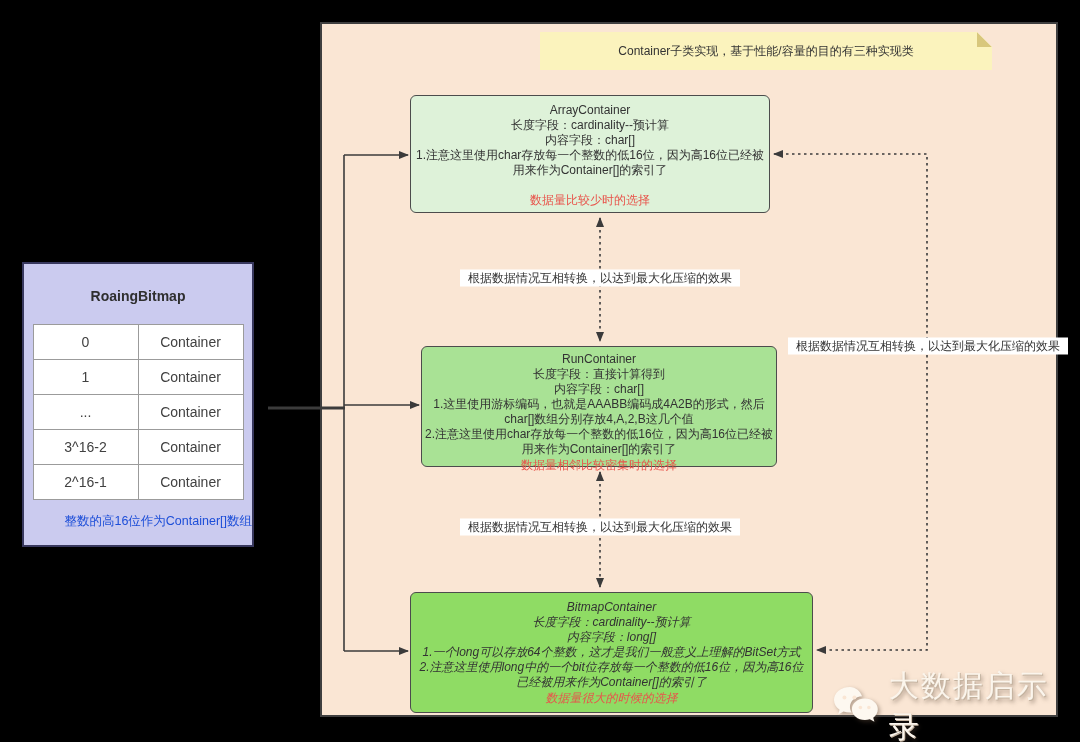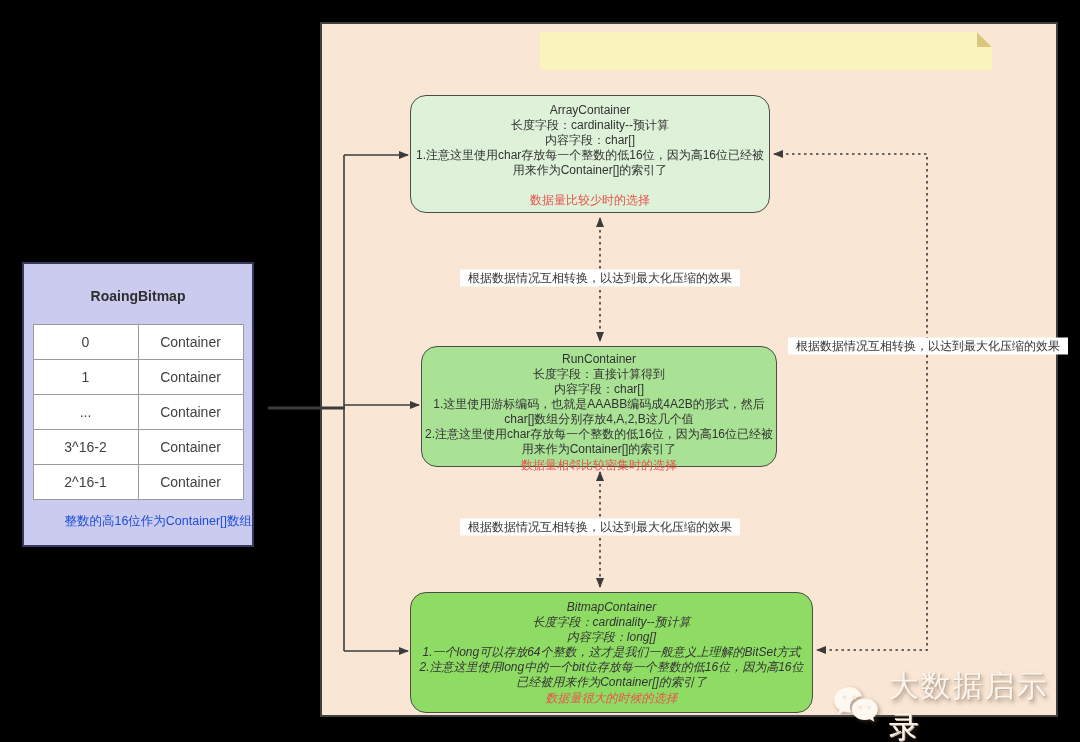--- a/index.html
+++ b/index.html
@@ -13,21 +13,21 @@
 
   
   .note { position:absolute; left:540px; top:32px; width:452px; height:38px;
     background:#fbf3bd; display:flex; align-items:center; justify-content:center;
     clip-path:polygon(0 0, calc(100% - 15px) 0, 100% 15px, 100% 100%, 0 100%);
     font-size:12px; color:#333; }
   .note-fold { position:absolute; right:0; top:0; width:15px; height:15px;
     background:#d8c77c; clip-path:polygon(0 0, 100% 100%, 0 100%); }
 
   
-  .cbox { position:absolute; border:1.5px solid #4c4c4c; border-radius:16px;
+  .cbox { position:absolute; border:1.5px solid #4c4c4c; border-radius:6px;
     font-size:12px; line-height:15px; color:#333; text-align:center; padding-top:7px; }
   .cbox .bline { white-space:nowrap; }
   .cbox .hl { margin-top:1px; }
   .box-array  { left:410px; top:95px;  width:360px; height:118px; background:#def2d9; }
   .box-array .hl { margin-top:15px; }
   .box-run    { left:421px; top:346px; width:356px; height:121px; background:#a9e295; padding-top:5px; }
   .box-bitmap { left:410px; top:592px; width:403px; height:121px; background:#8fdc64;font-style:italic; }
   .hl { color:#e8544b; }
 
   
@@ -73,20 +73,21 @@
     <path d="M344,651 H408" stroke="#3b3b3b" stroke-width="1.6" fill="none" marker-end="url(#arrow)"></path>
 
     <path d="M600,218 V341" stroke="#3b3b3b" stroke-width="1.6" fill="none" stroke-dasharray="2.5,3.5" marker-start="url(#arrow)" marker-end="url(#arrow)"></path>
 
     <path d="M600,472 V587" stroke="#3b3b3b" stroke-width="1.6" fill="none" stroke-dasharray="2.5,3.5" marker-start="url(#arrow)" marker-end="url(#arrow)"></path>
 
     <path d="M774,154 H927 V650 H817" stroke="#3b3b3b" stroke-width="1.6" fill="none" stroke-dasharray="2.5,3.5" marker-start="url(#arrow)" marker-end="url(#arrow)"></path>
   </svg>
 
   <div class="note">
+    <span>Container子类实现，基于性能/容量的目的有三种实现类</span>
     <span class="note-fold"></span>
   </div>
 
   <div class="cbox box-array">
     <div class="bline">ArrayContainer</div>
     <div class="bline">长度字段：cardinality--预计算</div>
     <div class="bline">内容字段：char[]</div>
     <div class="bline">1.注意这里使用char存放每一个整数的低16位，因为高16位已经被</div>
     <div class="bline">用来作为Container[]的索引了</div>
     <div class="bline hl">数据量比较少时的选择</div>

